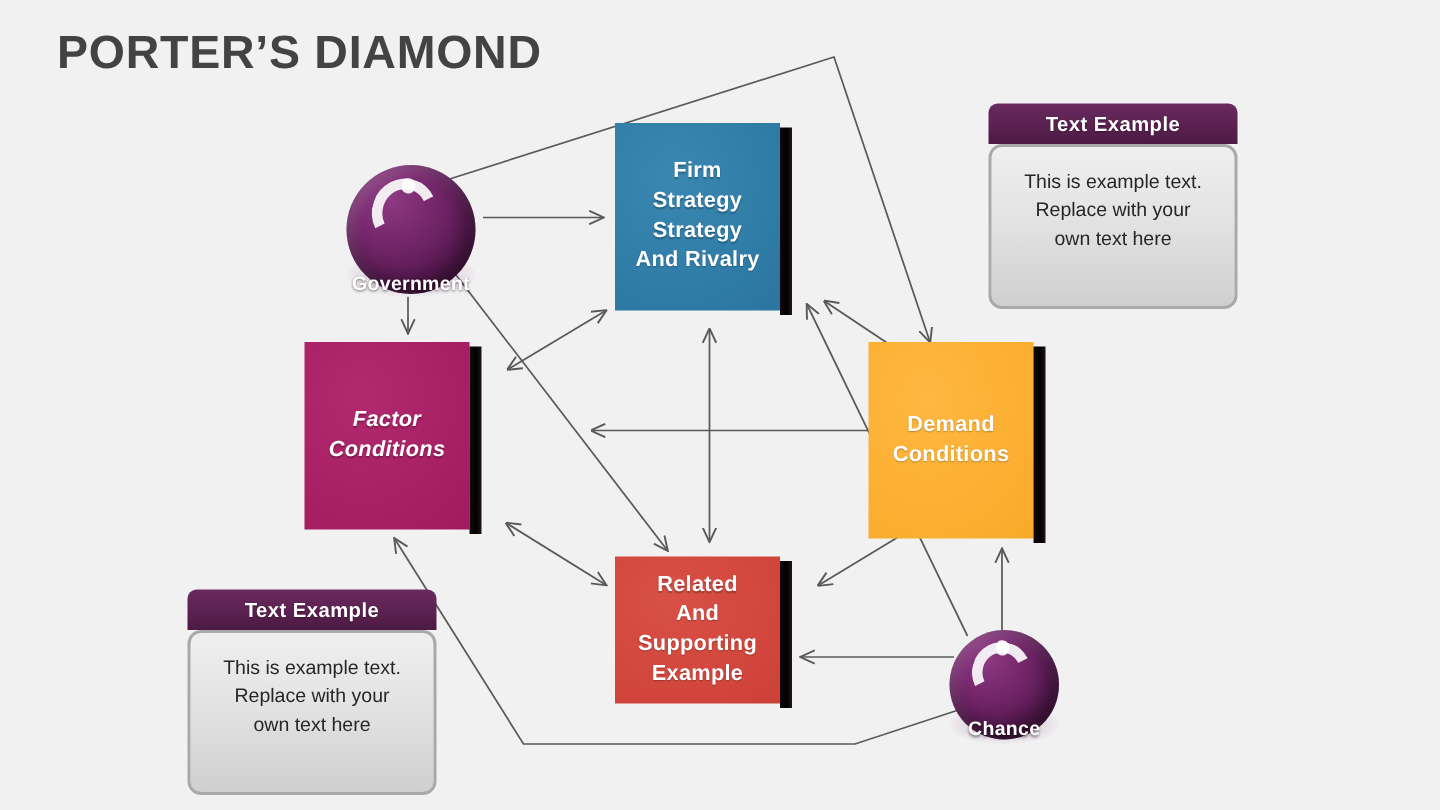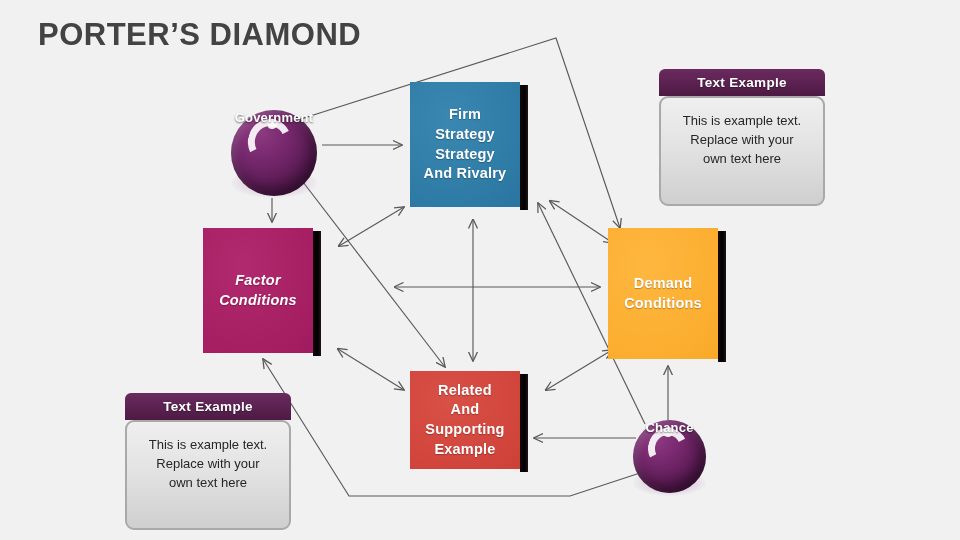--- a/index.html
+++ b/index.html
@@ -70,40 +70,40 @@
     width: 110px; height: 125px;
     background: radial-gradient(120% 120% at 35% 30%, #3a87b1 0%, #2e7ba6 55%, #28709a 100%);
   }
   #box-factor {
     left: 203px; top: 228px;
     width: 110px; height: 125px;
     background: radial-gradient(120% 120% at 35% 30%, #b1296e 0%, #a71f63 55%, #98175a 100%);
     font-style: italic;
   }
   #box-demand {
-    left: 608px; top: 228px;
+    left: 579px; top: 228px;
     width: 110px; height: 131px;
     background: radial-gradient(120% 120% at 35% 30%, #ffb740 0%, #fbae30 55%, #f5a521 100%);
   }
   #box-related {
     left: 410px; top: 371px;
     width: 110px; height: 98px;
     background: radial-gradient(120% 120% at 35% 30%, #d85046 0%, #d1453c 55%, #c73c33 100%);
   }
 
   
   .sphere {
     position: absolute;
     border-radius: 50%;
     background:
       radial-gradient(circle at 34% 26%, #8d3a81 0%, #7a2a70 28%, #5e1c57 62%, #43123e 100%);
     box-shadow: inset -5px -7px 14px rgba(0,0,0,.45),
                 inset 3px 4px 9px rgba(255,255,255,.18);
     display: flex;
-    align-items: flex-start;
+    align-items: flex-end;
     justify-content: center;
   }
   .sphere .glint {
     position: absolute;
     left: 20%;
     top: 11%;
     width: 34%;
     height: 36%;
     border: 7px solid rgba(255,255,255,.9);
     border-radius: 50%;

